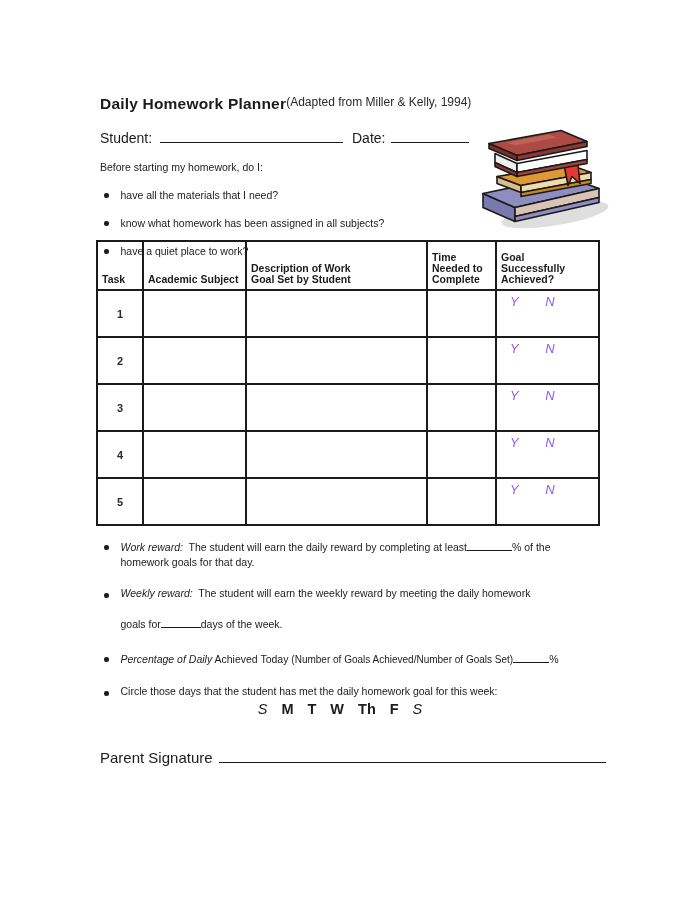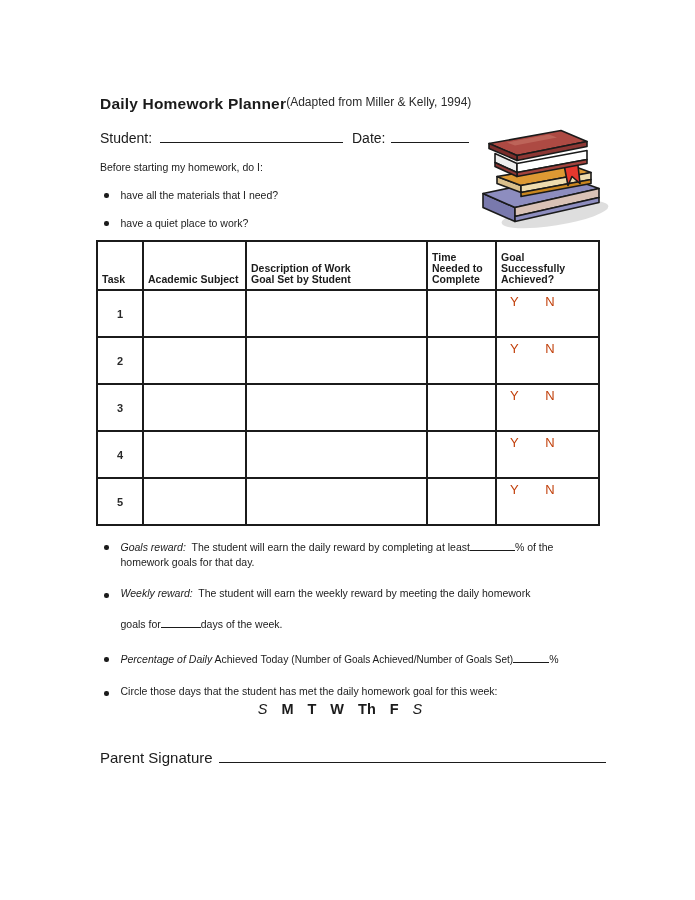--- a/index.html
+++ b/index.html
@@ -27,21 +27,21 @@
   
   .books{left:477px;top:119px;width:132px;height:113px;}
   
   .hw-table{left:96px;top:240px;}
   table{border-collapse:collapse;table-layout:fixed;}
   th,td{border:2px solid #1b1b1b;padding:0;overflow:hidden;}
   th{font-size:10.5px;font-weight:bold;vertical-align:bottom;padding:3px 4px 4px 4px;text-align:left;}
   th.ctr{text-align:left;}
   .pre{white-space:pre-line;line-height:11px;}
   td.tasknum{text-align:center;vertical-align:middle;font-size:11px;font-weight:bold;color:#2a2a2a;}
-  td.yn{vertical-align:top;font-size:13px;color:#c2410c;padding:3px 0 0 13px;letter-spacing:.5px;}
+  td.yn{vertical-align:top;font-size:13px;color:#8b5cf6;padding:3px 0 0 13px;letter-spacing:.5px;font-style:italic;}
   td.yn .y{margin-right:26px;}
   
   .rewards{left:100px;top:538px;width:505px;font-size:10.5px;line-height:15px;}
   .b-line{display:flex;}
   .b-text{flex:1;}
   .ind{padding-left:20.5px;}
   .it{font-style:italic;}
   .blank-s{width:45px;}
   .blank-w{width:40px;}
   .blank-p{width:36px;}
@@ -66,20 +66,24 @@
 <div class="abs id-row">
   <span>Student:</span><span class="blank student-blank"></span>
   <span class="date-label"><span>Date:</span><span class="blank date-blank"></span></span>
 </div>
 
 <div class="abs intro">
   <div class="intro-head">Before starting my homework, do I:</div>
   <div class="chk-item">
       <span class="dot"></span>
       <span>have all the materials that I need?</span>
+    </div>
+  <div class="chk-item">
+      <span class="dot"></span>
+      <span>know what homework has been assigned in all subjects?</span>
     </div>
   <div class="chk-item">
       <span class="dot"></span>
       <span>have a quiet place to work?</span>
     </div>
 </div>
 
 <div class="abs books">
   <svg width="132" height="113" viewBox="0 0 132 112">
     <ellipse cx="78" cy="95" rx="54" ry="11" fill="#bdbdbd" opacity="0.5" transform="rotate(-9 78 95)"></ellipse>
@@ -169,21 +173,21 @@
     </tr>
   </tbody>
     </table>
 </div>
 
 <div class="abs rewards">
 
   <div class="b-line">
     <span class="dot"></span>
     <span class="b-text">
-      <span class="it">Goals reward:</span>&nbsp;
+      <span class="it">Work reward:</span>&nbsp;
       <span>The student will earn the daily reward by completing at least</span><span class="blank blank-s"></span><span>% of the</span>
       <br>
       <span>homework goals for that day.</span>
     </span>
   </div>
 
   <div class="b-line mt17">
     <span class="dot"></span>
     <span class="b-text">
       <span class="it">Weekly reward:</span>&nbsp;

